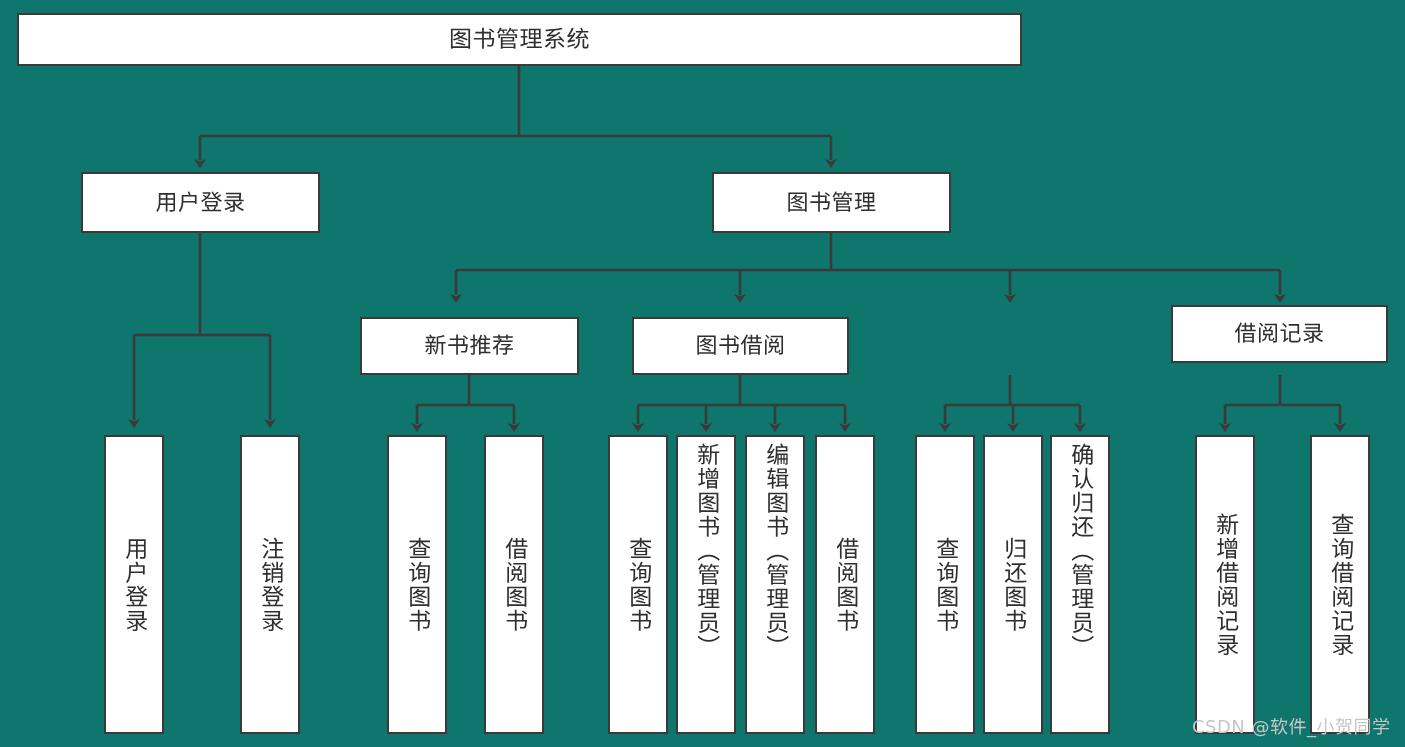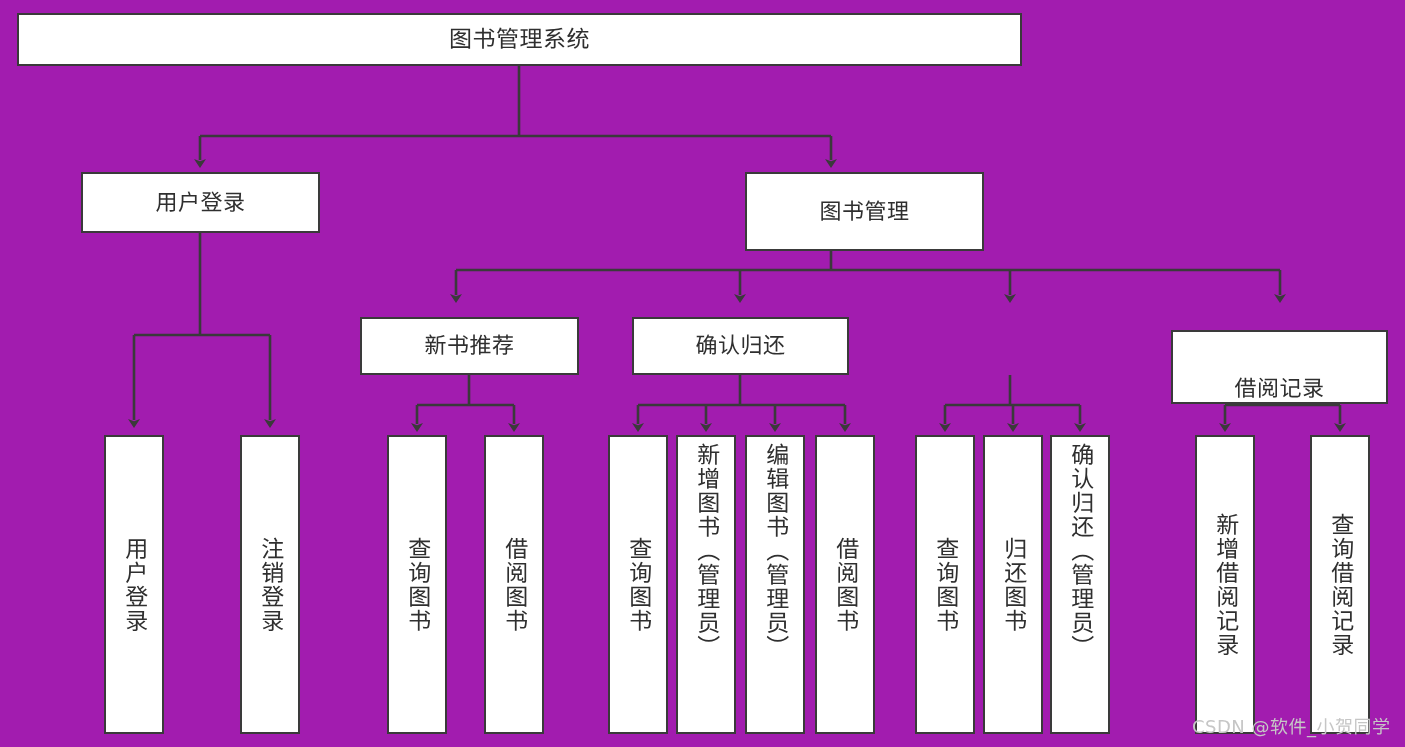--- a/index.html
+++ b/index.html
@@ -8,21 +8,21 @@
     padding: 0;
     background: #ffffff;
   }
   body {
     font-family: "DejaVu Sans", "Liberation Sans", sans-serif;
   }
   #diagram-canvas {
     position: relative;
     width: 1405px;
     height: 747px;
-    background: #a21caf;
+    background: #0f766e;
     overflow: hidden;
   }
   #edge-layer {
     position: absolute;
     left: 0;
     top: 0;
     width: 1405px;
     height: 747px;
     pointer-events: none;
   }
@@ -133,31 +133,31 @@
     </g>
   </svg>
 
   <div class="node h-node" id="node-root" style="left:17px; top:13px; width:1005px; height:53px;">
     <span class="node-label">图书管理系统</span>
   </div>
 
   <div class="node h-node" style="left:81px; top:172px; width:239px; height:61px;">
     <span class="node-label">用户登录</span>
   </div>
-  <div class="node h-node" style="left:712px; top:172px; width:239px; height:79px;margin-left:33px;">
+  <div class="node h-node" style="left:712px; top:172px; width:239px; height:61px;">
     <span class="node-label">图书管理</span>
   </div>
 
   <div class="node h-node" style="left:360px; top:317px; width:219px; height:58px;align-items:center;">
     <span class="node-label">新书推荐</span>
   </div>
   <div class="node h-node" style="left:632px; top:317px; width:217px; height:58px;">
-    <span class="node-label">确认归还</span>
-  </div>
-  <div class="node h-node" style="left:1171px; top:330px; width:217px; height:74px;align-items:flex-end;">
+    <span class="node-label">图书借阅</span>
+  </div>
+  <div class="node h-node" style="left:1171px; top:305px; width:217px; height:58px;">
     <span class="node-label">借阅记录</span>
   </div>
 
   <div class="node v-node" style="left:104px; top:435px; width:60px; height:299px;">
     <span class="node-label">用户登录</span>
   </div>
   <div class="node v-node" style="left:240px; top:435px; width:60px; height:299px;">
     <span class="node-label">注销登录</span>
   </div>
 

